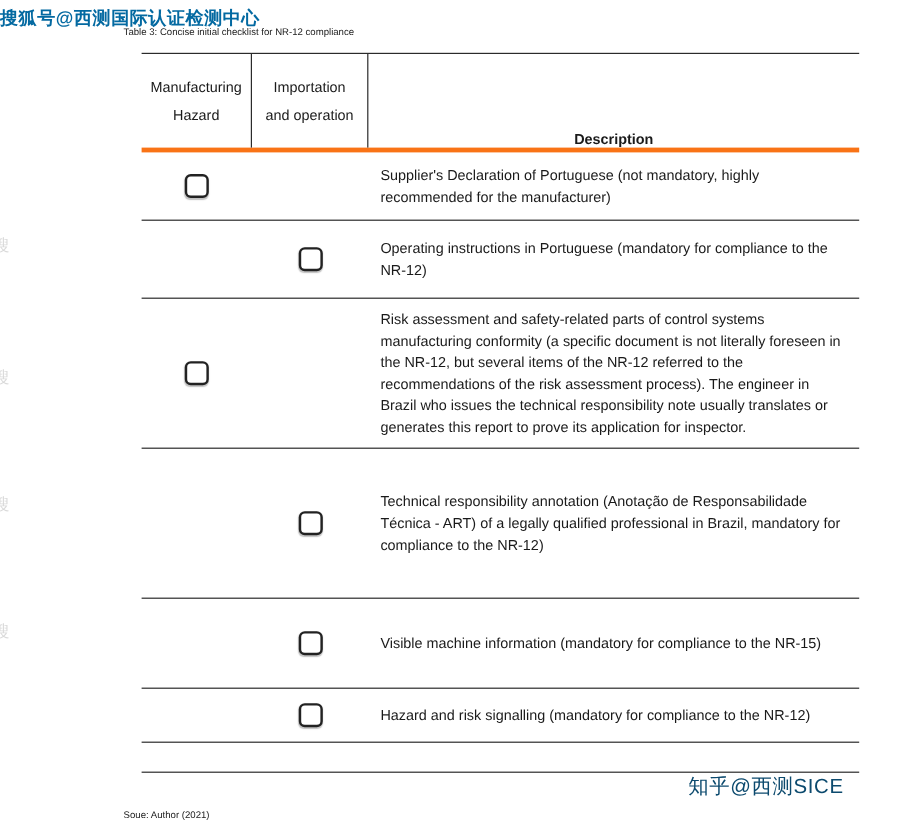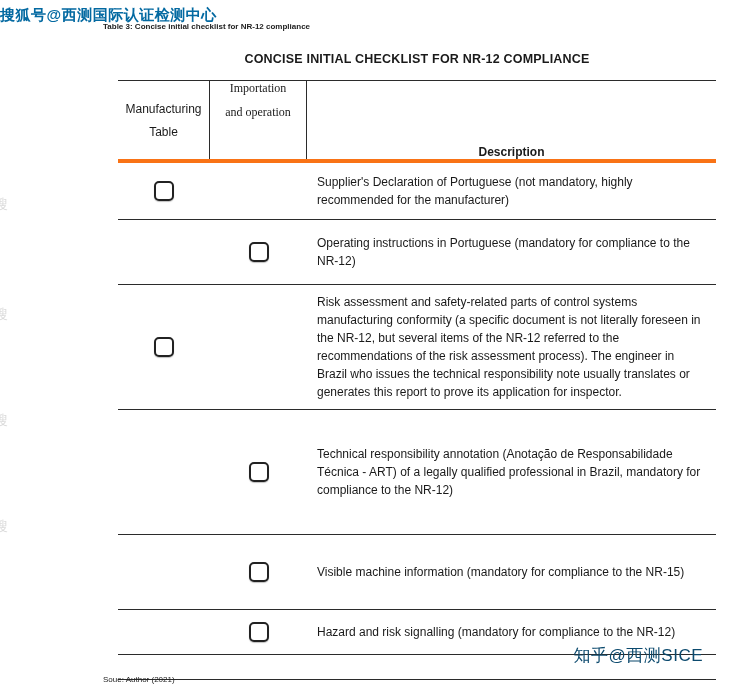--- a/index.html
+++ b/index.html
@@ -1,30 +1,30 @@
 <!DOCTYPE html>
 <html><head>
 <meta charset="utf-8">
 <style>
   * { margin:0; padding:0; box-sizing:border-box; }
   html,body { width:751px; height:693px; background:#ffffff; overflow:hidden;
               font-family:"Liberation Sans", sans-serif; color:#1a1a1a; position:relative; }
 
   .watermark-top { position:absolute; left:0; top:6px; font-size:15px; font-weight:bold;
                    color:#0369a1; letter-spacing:0.5px; white-space:nowrap; z-index:5; }
-  .caption { position:absolute; left:103px; top:22px; font-size:8px; font-weight:bold; color:#222; }
+  .caption { position:absolute; left:103px; top:22px; font-size:8px; font-weight:normal; color:#222; }
 
   .doc { position:absolute; left:118px; top:44px; width:598px; }
   .title { text-align:center; font-weight:bold; font-size:12.5px; letter-spacing:0.2px;
            height:36px; display:flex; align-items:flex-start; justify-content:center; padding-top:8px; }
 
   .thead { display:flex; height:83px; border-top:1px solid #2b2b2b; border-bottom:4px solid #f97316; }
   .th { display:flex; flex-direction:column; align-items:center; font-size:12px; }
   .c1 { width:92px; border-right:1px solid #2b2b2b; justify-content:center; gap:9px; }
-  .c2 { width:97px; border-right:1px solid #2b2b2b; gap:9px;font-family:Liberation Serif, serif; }
+  .c2 { width:97px; border-right:1px solid #2b2b2b; justify-content:center; gap:9px; }
   .c3 { flex:1; justify-content:flex-end; padding-top:14px;font-weight:bold; }
 
   .row { display:flex; border-bottom:1px solid #2b2b2b; align-items:center; }
   .rows .row:nth-child(1){ min-height:57px; }
   .rows .row:nth-child(2){ min-height:65px; }
   .rows .row:nth-child(3){ min-height:60px; }
   .rows .row:nth-child(4){ min-height:125px; }
   .rows .row:nth-child(5){ min-height:75px; }
   .rows .row:nth-child(6){ min-height:45px; }
   .rows .row:nth-child(7){ min-height:47px; }
@@ -52,26 +52,25 @@
 <div class="caption">Table 3: Concise initial checklist for NR-12 compliance</div>
 
 <div>
     <span class="edge-mark" style="top: 196px;">搜</span>
     <span class="edge-mark" style="top: 306px;">搜</span>
     <span class="edge-mark" style="top: 412px;">搜</span>
     <span class="edge-mark" style="top: 518px;">搜</span>
   </div>
 
 <div class="doc">
-  <div class="title">CONCISE INITIAL CHECKLIST FOR NR-12 COMPLIANCE</div>
 
   <div class="thead">
     <div class="th c1">
       <span>Manufacturing</span>
-      <span>Table</span>
+      <span>Hazard</span>
     </div>
     <div class="th c2">
       <span>Importation</span>
       <span>and operation</span>
     </div>
     <div class="th c3">
       <span>Description</span>
     </div>
   </div>
 

